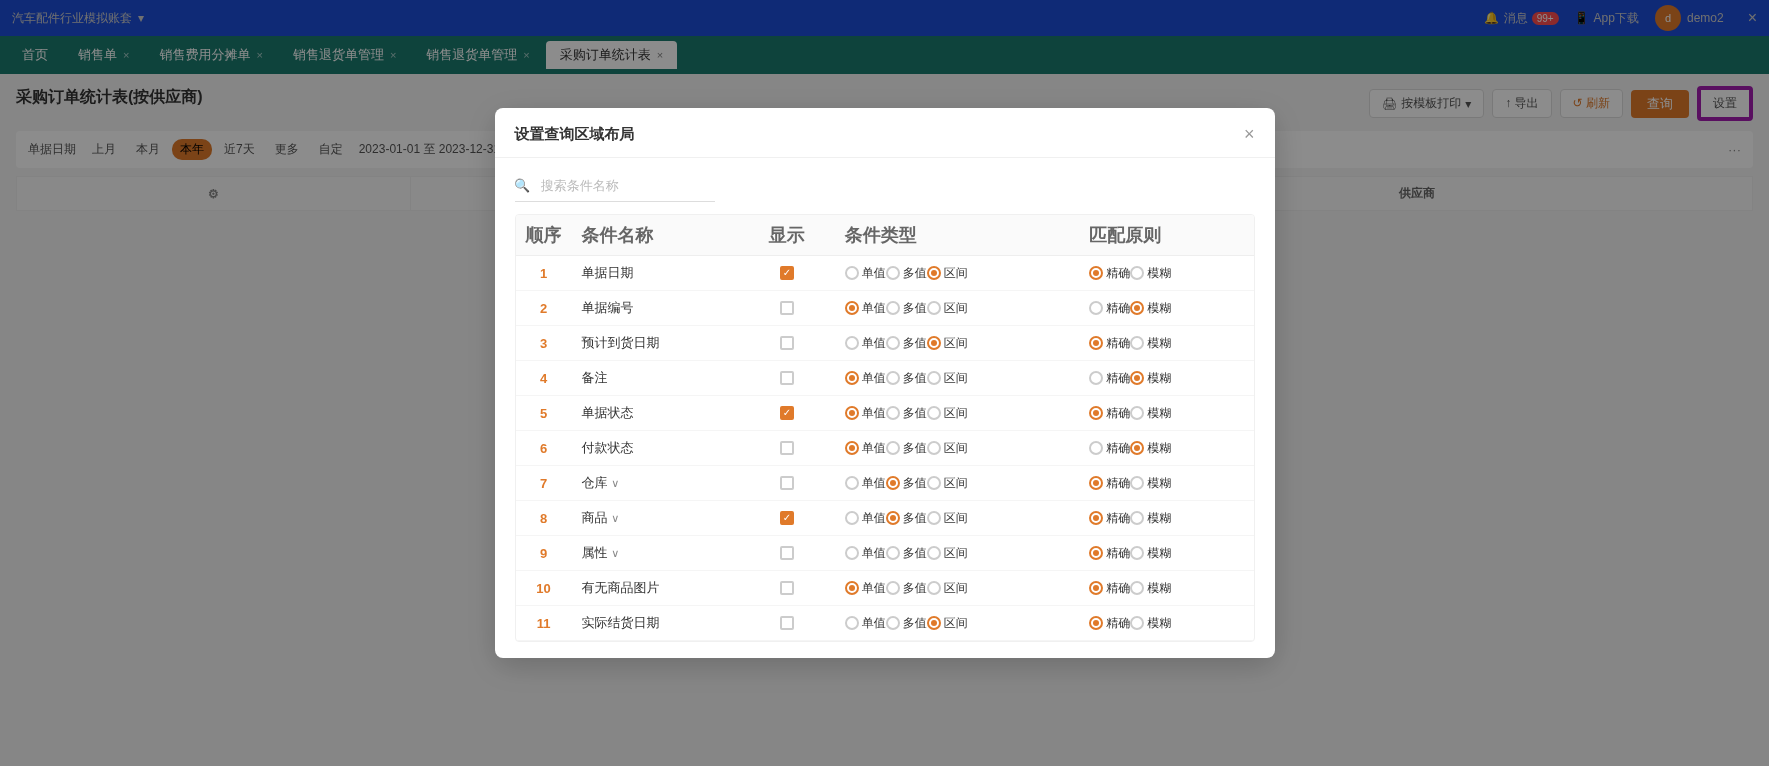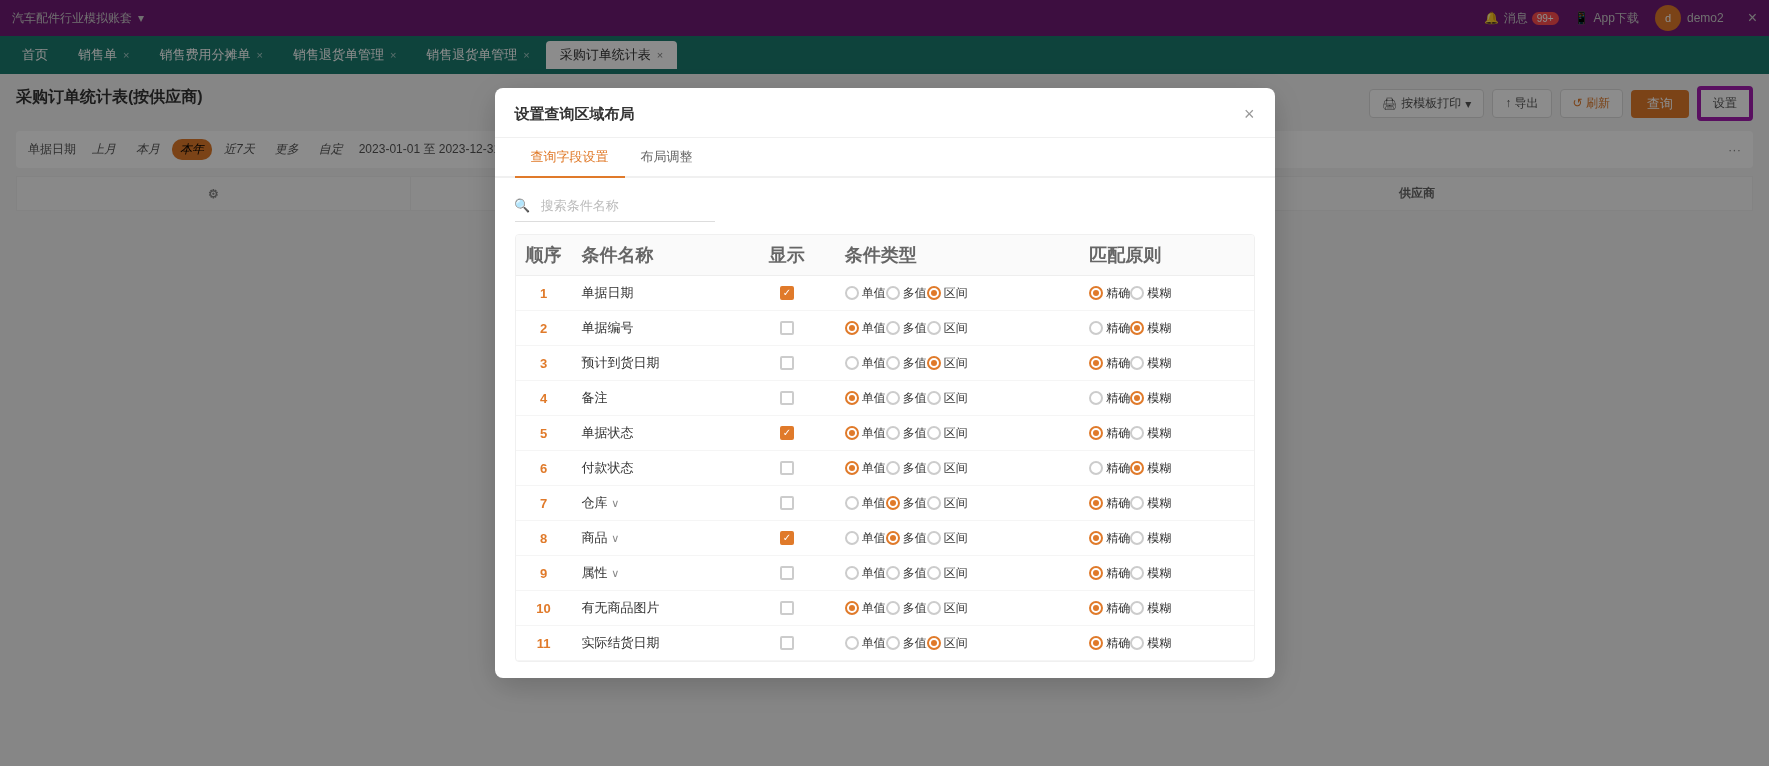--- a/index.html
+++ b/index.html
@@ -1,20 +1,20 @@
 <!DOCTYPE html>
 <html><head>
   <meta charset="utf-8">
   <style>
     * { box-sizing: border-box; margin: 0; padding: 0; }
     body { font-family: 'Microsoft YaHei', Arial, sans-serif; font-size: 13px; background: #f0f2f5; overflow: hidden; }
 
     
     .top-bar {
-      background: #701a75;
+      background: #1d4ed8;
       height: 36px;
       display: flex;
       align-items: center;
       justify-content: space-between;
       padding: 0 12px;
       color: #ccc;
     }
     .top-bar-left { font-size: 12px; display: flex; align-items: center; gap: 6px; }
     .top-bar-right { display: flex; align-items: center; gap: 16px; font-size: 12px; }
     .notification-btn { display: flex; align-items: center; gap: 4px; cursor: pointer; color: #ccc; }
@@ -70,21 +70,21 @@
       display: flex;
       align-items: center;
       gap: 8px;
       margin-bottom: 8px;
       background: #fff;
       padding: 8px 12px;
       border-radius: 4px;
     }
     .filter-label { color: #555; font-size: 12px; }
     .date-options { display: flex; align-items: center; gap: 4px; }
-    .date-opt { padding: 2px 8px; border-radius: 3px; cursor: pointer; font-size: 12px; color: #555; font-style: italic; }
+    .date-opt { padding: 2px 8px; border-radius: 3px; cursor: pointer; font-size: 12px; color: #555; }
     .date-opt.active { background: #e07a2a; color: #000000; border-radius: 10px; }
     .date-range { font-size: 12px; color: #555; }
 
     
     .data-table { width: 100%; border-collapse: collapse; background: #fff; }
     .data-table th { background: #fafafa; border: 1px solid #eee; padding: 8px 12px; font-size: 12px; color: #666; text-align: center; }
     .settings-gear { color: #888; cursor: pointer; }
 
     
     .overlay {
@@ -343,28 +343,20 @@
 </div>
 
 <div class="overlay">
   <div class="modal">
 
     <div class="modal-header">
       <span class="modal-title">设置查询区域布局</span>
       <span class="modal-close">×</span>
     </div>
 
-    <div class="modal-tabs">
-      <div class="modal-tab active">
-        <span>查询字段设置</span>
-      </div>
-      <div class="modal-tab">
-        <span>布局调整</span>
-      </div>
-    </div>
 
     <div class="modal-body">
 
       <div class="modal-search">
         <span style="color:#bbb;margin-right:4px;">🔍</span>
         <input type="text" placeholder="搜索条件名称" style="">
       </div>
 
       <div class="modal-table-wrap">
         <table class="modal-table">

